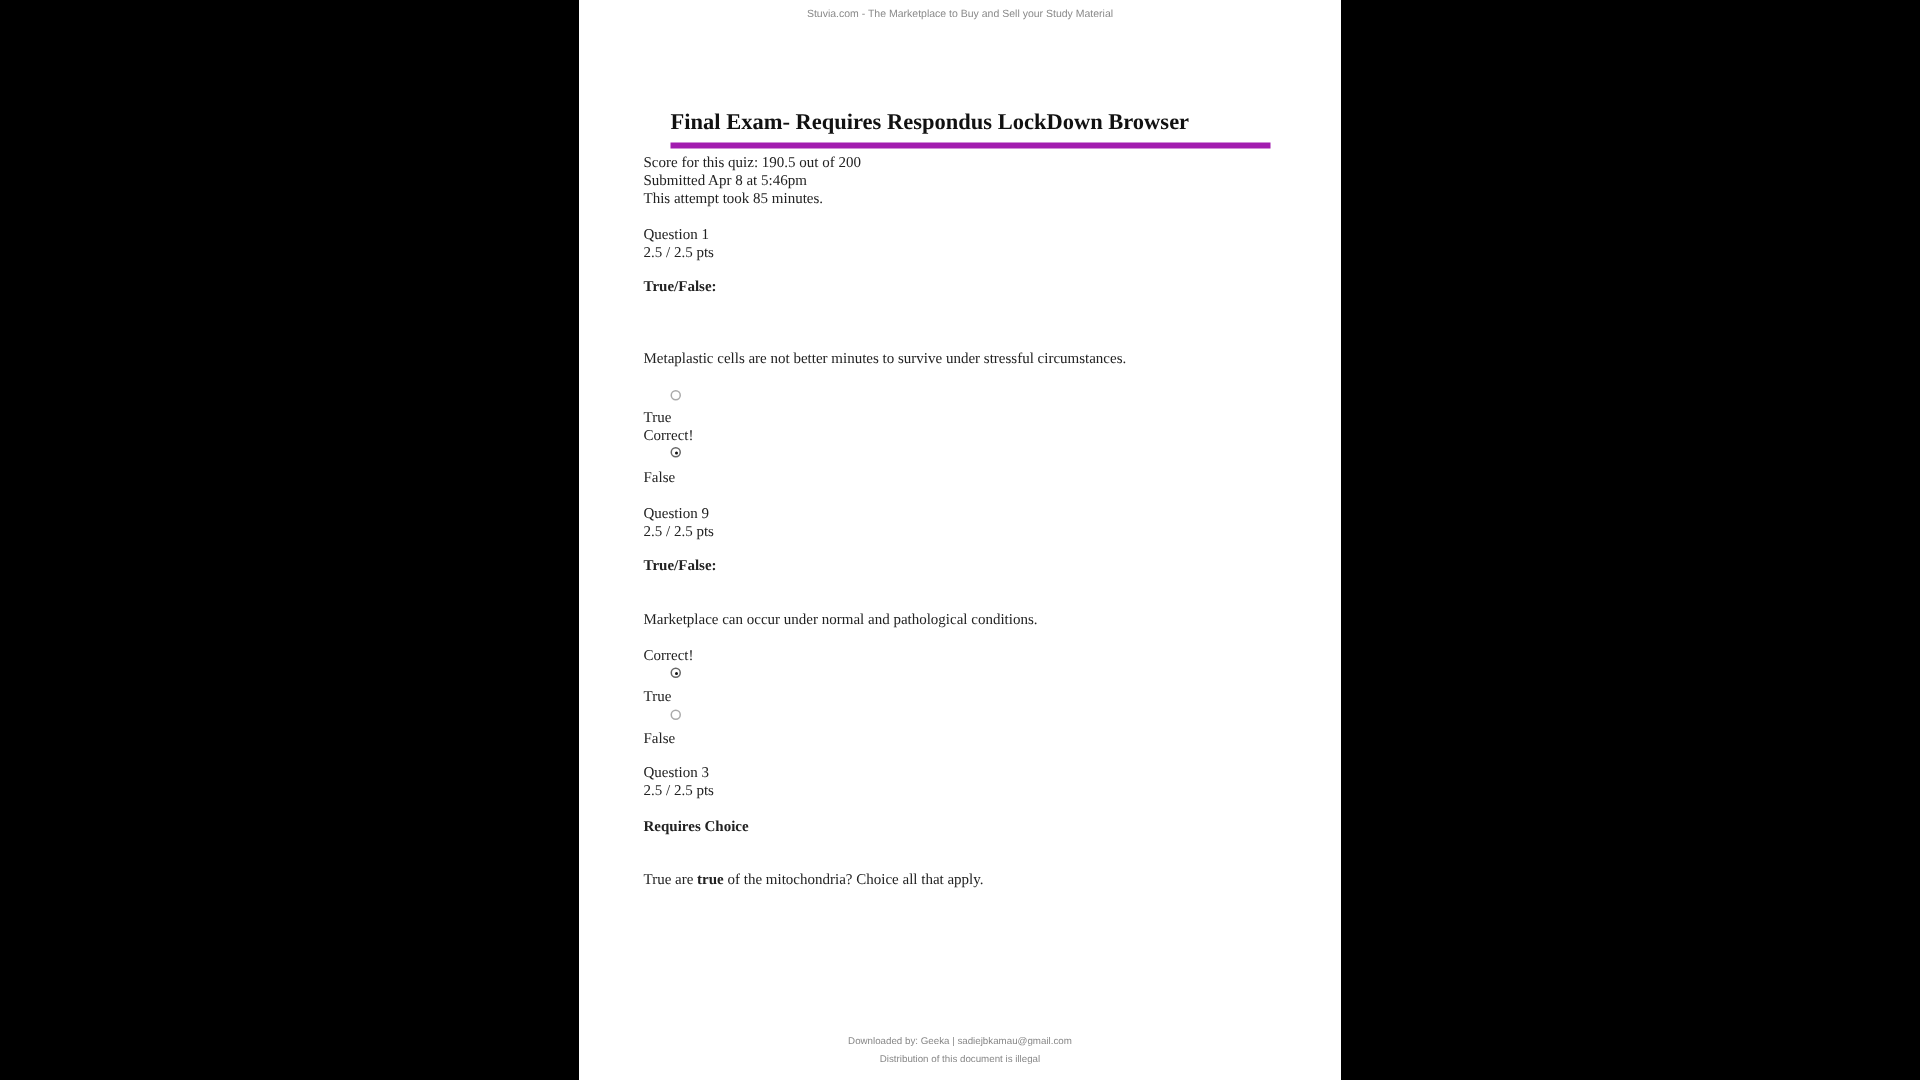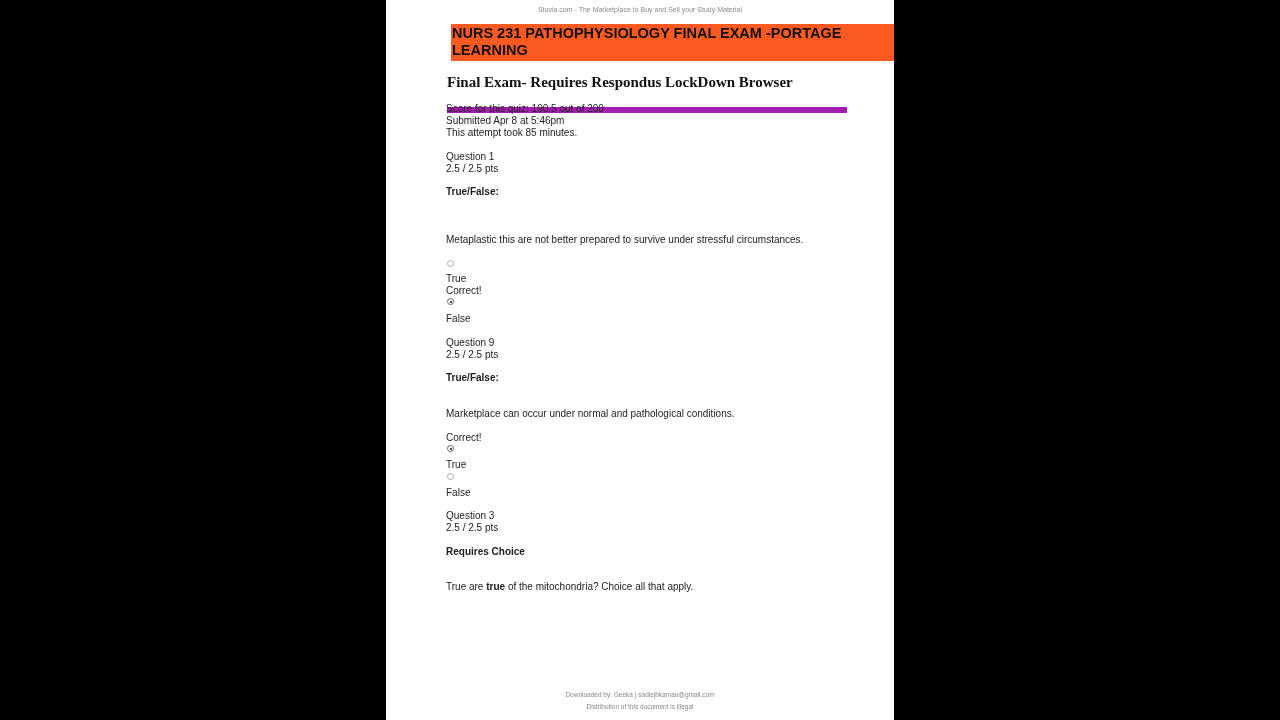--- a/index.html
+++ b/index.html
@@ -5,54 +5,50 @@
   html, body { margin:0; padding:0; }
   body { width:1280px; height:720px; background:#000; position:relative; overflow:hidden; }
   .page { position:absolute; left:386px; top:0; width:508px; height:720px; background:#fff; }
   .topline { position:absolute; left:0; width:508px; top:6px; text-align:center;
     font-family:"Liberation Sans", sans-serif; font-size:7px; color:#8a8a8a; }
   .banner { position:absolute; left:65px; top:24px; width:443px; height:37px; background:#fd5a22;
     font-family:"Liberation Sans", sans-serif; font-weight:bold; font-size:14.5px; line-height:17px;
     color:#111; padding:1px 0 0 1px; box-sizing:border-box; }
   .title { position:absolute; left:61px; top:74px; width:400px;
     font-family:"Liberation Serif", serif; font-weight:bold; font-size:15px; color:#111;
-    border-bottom:6px solid #a21caf; padding-bottom:16px; line-height:17px; }
-  .t { position:absolute; left:60px; font-family:Liberation Sans, sans-serif; font-size:10px;
+    border-bottom:4px solid #a21caf; padding-bottom:4px; line-height:17px; }
+  .t { position:absolute; left:43px; font-family:Liberation Serif, serif; font-size:10px;
     color:#222; line-height:12px; white-space:nowrap; }
   .b { font-weight:bold; }
   .radio { position:absolute; left:61px; width:7px; height:7px; border-radius:50%;
     border:1px solid #aaa; box-sizing:border-box; background:#fff; }
   .radio.on { border-color:#666; }
   .radio.on::after { content:""; position:absolute; left:1.5px; top:1.5px; width:2px; height:2px;
     border-radius:50%; background:#111; }
   .foot { position:absolute; left:0; width:508px; text-align:center;
     font-family:"Liberation Sans", sans-serif; font-size:6.5px; color:#888; }
 </style>
 </head>
 <body>
 
 <div class="page">
   <div class="topline">Stuvia.com - The Marketplace to Buy and Sell your Study Material</div>
 
-  <div class="banner">
-    <div>NURS 231 PATHOPHYSIOLOGY FINAL EXAM -PORTAGE</div>
-    <div>LEARNING</div>
-  </div>
 
   <div class="title">Final Exam- Requires Respondus LockDown Browser</div>
 
   <div class="t" style="top:103px">Score for this quiz: 190.5 out of 200</div>
   <div class="t" style="top:115px">Submitted Apr 8 at 5:46pm</div>
   <div class="t" style="top:127px">This attempt took 85 minutes.</div>
 
   <div>
     <div class="t" style="top:151px">Question 1</div>
     <div class="t" style="top:163px">2.5 / 2.5 pts</div>
     <div class="t b" style="top:186px">True/False:</div>
-    <div class="t" style="top:234px">Metaplastic this are not better prepared to survive under stressful circumstances.</div>
+    <div class="t" style="top:234px">Metaplastic cells are not better minutes to survive under stressful circumstances.</div>
     <div class="radio" style="top:260px"></div>
     <div class="t" style="top:273px">True</div>
     <div class="t" style="top:285px">Correct!</div>
     <div class="radio on" style="top:298px"></div>
     <div class="t" style="top:313px">False</div>
   </div>
 
   <div>
     <div class="t" style="top:337px">Question 9</div>
     <div class="t" style="top:349px">2.5 / 2.5 pts</div>

